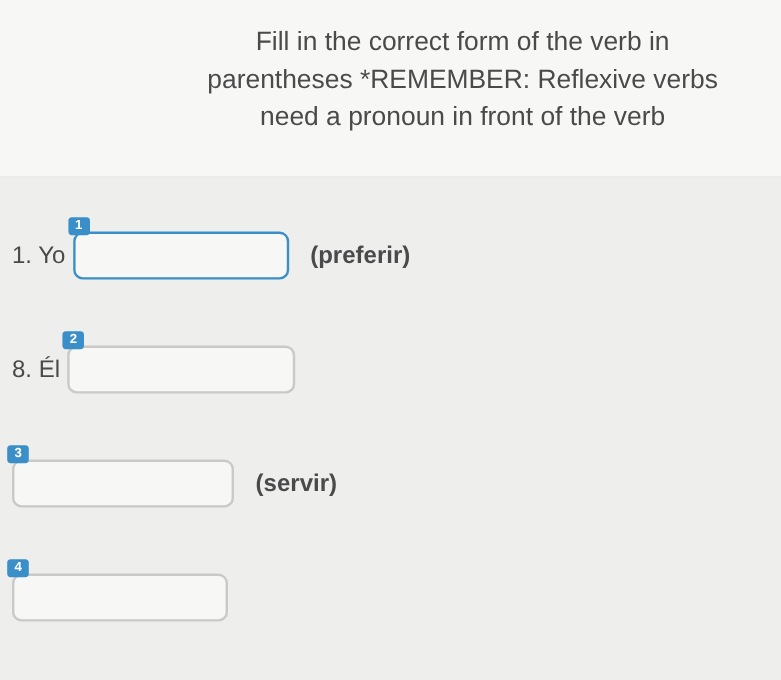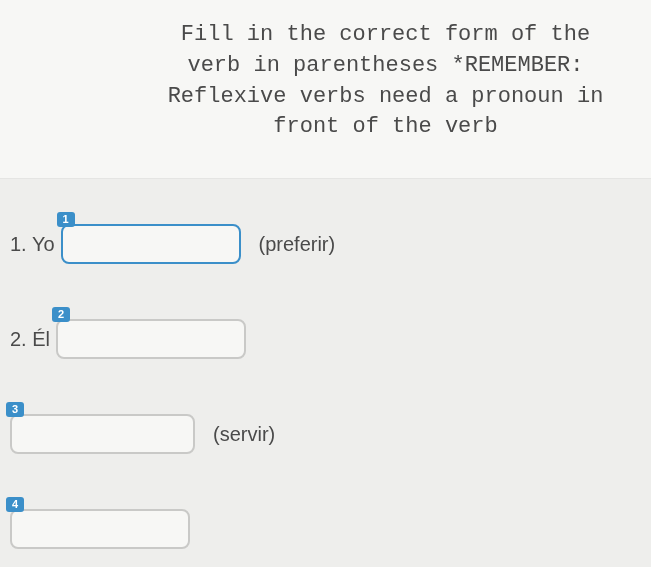--- a/index.html
+++ b/index.html
@@ -12,21 +12,20 @@
       height: 567px;
       background: #eeeeec;
       font-family: Arial, sans-serif;
       color: #4a4a4a;
       overflow: hidden;
     }
     .header {
       background: #f7f7f5;
       padding: 20px 40px 35px;
       border-bottom: 1px solid #e5e5e3;
-      font-family: Liberation Mono, monospace;
     }
     .instructions {
       text-align: center;
       font-size: 22px;
       line-height: 1.4;
       color: #4a4a4a;
       max-width: 480px;
       margin: 0 auto 0 120px;
     }
     .questions {
@@ -70,20 +69,21 @@
       font-size: 18px;
       color: #333;
       outline: none;
     }
     .answer-input.inactive {
       border: 2px solid #c9c9c7;
     }
     .hint {
       font-size: 20px;
       color: #4a4a4a;
+      font-weight: bold;
     }
     .w1 { width: 180px; }
     .w2 { width: 190px; }
     .w3 { width: 185px; }
     .w4 { width: 180px; }
   </style>
 </head>
 <body>
 
 <div class="header">
@@ -95,21 +95,21 @@
   <div class="question-row">
     <span class="prompt">1. Yo</span>
     <div class="input-wrapper">
       <span class="badge">1</span>
       <input type="text" class="answer-input w1" value="" style="">
     </div>
     <span class="hint">(preferir)</span>
   </div>
 
   <div class="question-row">
-    <span class="prompt">2. Él</span>
+    <span class="prompt">8. Él</span>
     <div class="input-wrapper">
       <span class="badge">2</span>
       <input type="text" class="answer-input inactive w2" value="" style="">
     </div>
   </div>
 
   <div class="question-row">
     <div class="input-wrapper">
       <span class="badge">3</span>
       <input type="text" class="answer-input inactive w3" value="" style="">

